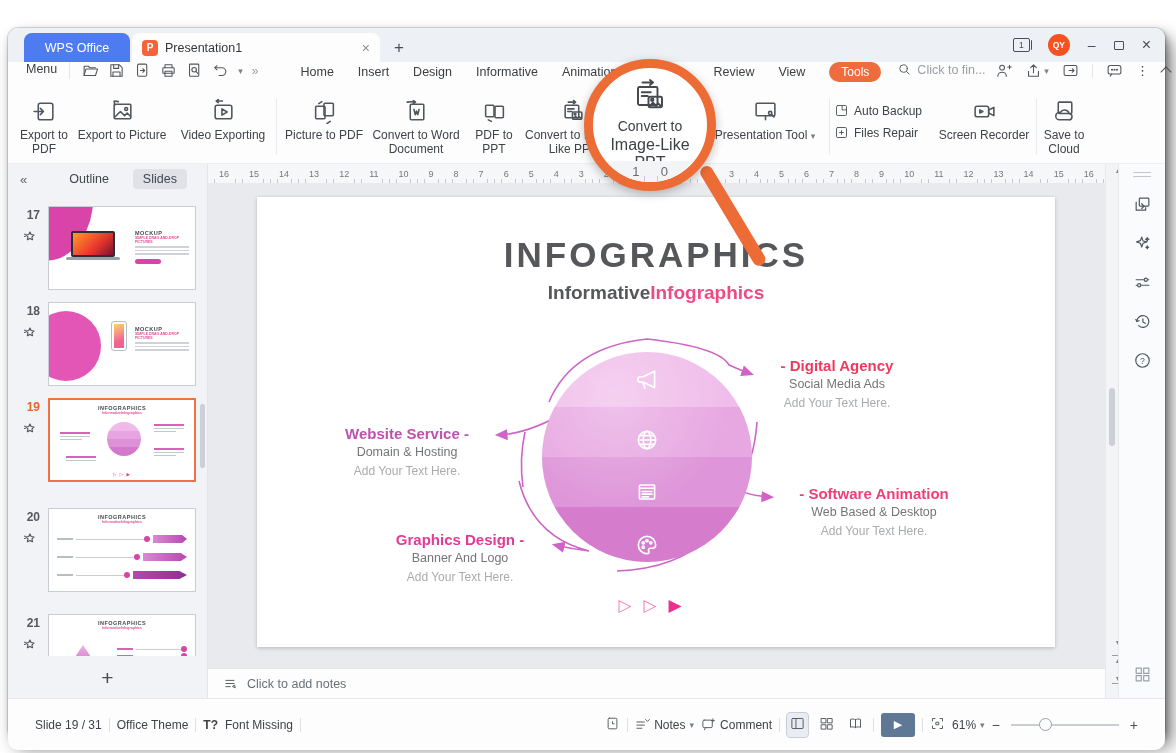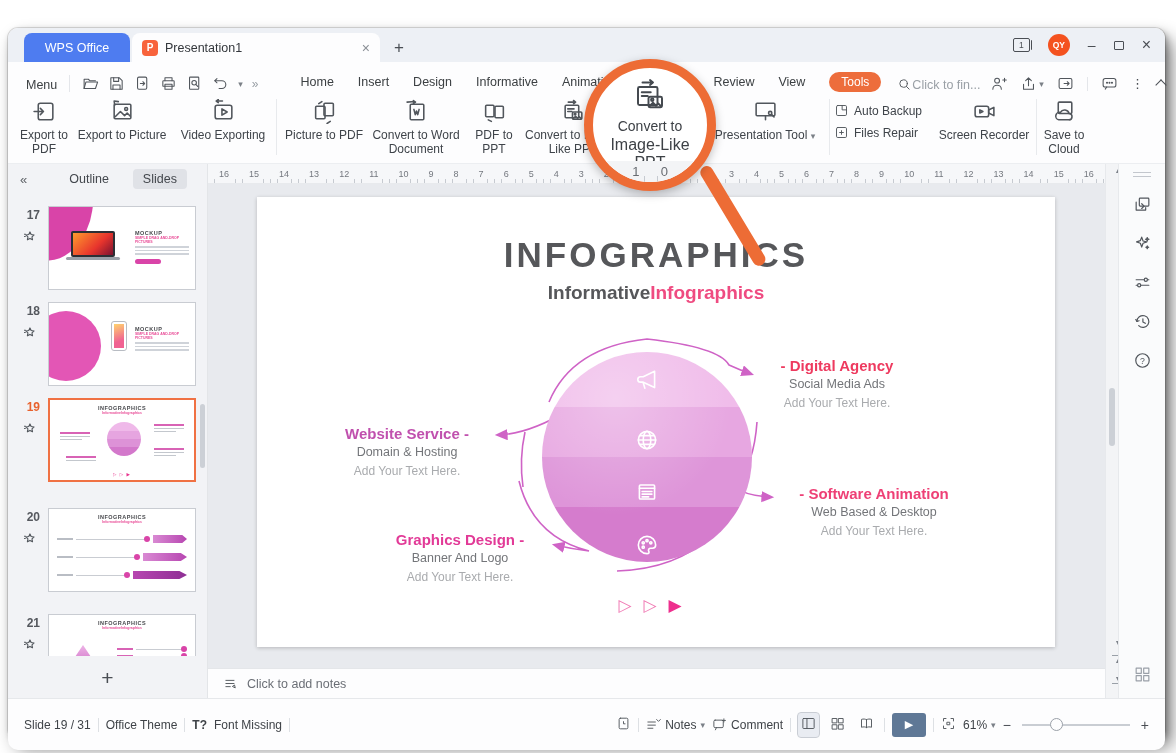--- a/index.html
+++ b/index.html
@@ -18,33 +18,33 @@
   .wpp-ico{width:16px;height:16px;border-radius:4px;background:#f8633c;color:#fff;font-size:10px;font-weight:bold;display:flex;align-items:center;justify-content:center}
   .tab-close{margin-left:auto;color:#8a8f96;font-size:14px;cursor:default}
   .tab-new{position:absolute;left:386px;bottom:4px;font-size:17px;color:#4a4e54}
   .tb-right{position:absolute;right:14px;top:0;height:34px;display:flex;align-items:center;gap:18px}
   .win-badge{width:17px;height:14px;border:1.3px solid #4a4e54;border-radius:2px;font-size:8.5px;color:#4a4e54;display:flex;align-items:center;justify-content:center;position:relative}
   .win-badge::after{content:"";position:absolute;right:-3px;top:1px;width:2px;height:10px;border-right:1.3px solid #4a4e54;border-radius:1px}
   .avatar{width:22px;height:22px;border-radius:50%;background:#f4521f;color:#fff;font-size:8.5px;font-weight:bold;display:flex;align-items:center;justify-content:center}
   .wc{color:#4a4e54;font-size:14px;line-height:1}
   .max-box{width:10px;height:9px;border:1.3px solid #4a4e54;border-radius:1px}
   
-  .menubar{height:30px;background:#fdfdfe;display:flex;align-items:flex-end;padding:0 12px;font-size:12.5px;color:#3c4043}
+  .menubar{height:30px;background:#fdfdfe;display:flex;align-items:flex-start;padding:0 12px;font-size:12.5px;color:#3c4043}
   .hamb{display:inline-block;width:13px}
   .hamb i{display:block;height:1.5px;background:#4a4e54;margin:2.5px 0;border-radius:1px}
   .menu-word{margin-left:6px}
   .qa{display:flex;align-items:center;gap:9px;margin-left:12px;padding-left:12px;border-left:1px solid #e4e6ea}
   .qa svg{width:17px;height:17px}
   .caret{font-size:9px;color:#7b8087}
   .more-ch{color:#9aa0a6;font-size:12px}
   .nav{display:flex;align-items:center;gap:24px;margin-left:42px}
   .nav .gap-big{margin-left:72px}
   .navitem{color:#3c4043}
   .tools-pill{background:#ed6d3c;color:#fff;padding:3px 12px;border-radius:11px;font-size:12px}
-  .search{display:flex;align-items:center;margin-left:16px}
+  .search{display:flex;align-items:center;gap:5px;margin-left:16px}
   .search input{border:none;outline:none;background:transparent;font-size:12.5px;width:78px;color:#3c4043}
   .search input::placeholder{color:#9aa0a6}
   .mb-right{margin-left:auto;display:flex;align-items:center;gap:13px}
   .mb-right svg{width:17px;height:17px}
   .kebab{color:#4a4e54;font-size:13px}
   .chev-up{width:8px;height:8px;border-left:1.5px solid #4a4e54;border-top:1.5px solid #4a4e54;transform:rotate(45deg);margin-top:3px}
   
   .toolbar{height:72px;background:#fdfdfe;display:flex;align-items:flex-start;padding:5px 0 0 10px;overflow:hidden;border-bottom:1px solid #eceef1}
   .tbtn{display:flex;flex-direction:column;align-items:center;font-size:12px;color:#3f444a;line-height:13.5px;text-align:center;padding-top:2px}
   .tbtn svg{width:25px;height:25px;margin-bottom:5px}
@@ -130,21 +130,21 @@
   .sc-b1{position:absolute;bottom:52px;width:100%}
   .sc-b2{position:absolute;bottom:34px;width:100%;border-top:1px solid #9aa0a8;padding-top:1px}
   .sc-b3{position:absolute;bottom:14px;width:100%;border-bottom:1px solid #9aa0a8;padding-bottom:1px}
   .rrail{width:47px;background:#fafbfc;border-left:1px solid #e7e9ec;position:relative;display:flex;flex-direction:column;align-items:center;padding-top:8px}
   .rrail .handle{width:18px;height:5px;border-top:1.5px solid #c3c7cd;border-bottom:1.5px solid #c3c7cd;margin-bottom:18px}
   .rrail .ric{margin-bottom:16px}
   .rrail svg{width:19px;height:19px}
   .rgrid{position:absolute;bottom:10px}
   
   .statusbar{height:52px;background:#fdfdfe;border-top:1px solid #e6e8eb;border-radius:0 0 10px 10px;display:flex;align-items:center;
-             font-size:12px;color:#3f4348;padding:0 16px;gap:7px}
+             font-size:12px;color:#3f4348;padding:0 27px;gap:7px}
   .sb-div{width:1px;height:14px;background:#dde0e4}
   .sb-ic svg{width:15px;height:15px}
   .fontq{font-size:12px;font-weight:bold;color:#3f4348}
   .views{display:flex;align-items:center;gap:8px}
   .view-box{padding:3px;border-radius:3px}
   .view-box.active{background:#e9ecf2;outline:1px solid #c9cdd4}
   .playbtn{width:34px;height:24px;border-radius:3px;background:#5f7896;color:#fff;display:flex;align-items:center;justify-content:center;font-size:11px}
   .zoomtxt{display:flex;align-items:center;gap:4px}
   .slider{width:108px;height:2px;background:#c9cdd3;position:relative;margin:0 4px}
   .slider .knob{position:absolute;left:28px;top:-6px;width:13px;height:13px;border-radius:50%;background:#fdfdfe;border:1px solid #9aa0a8}

